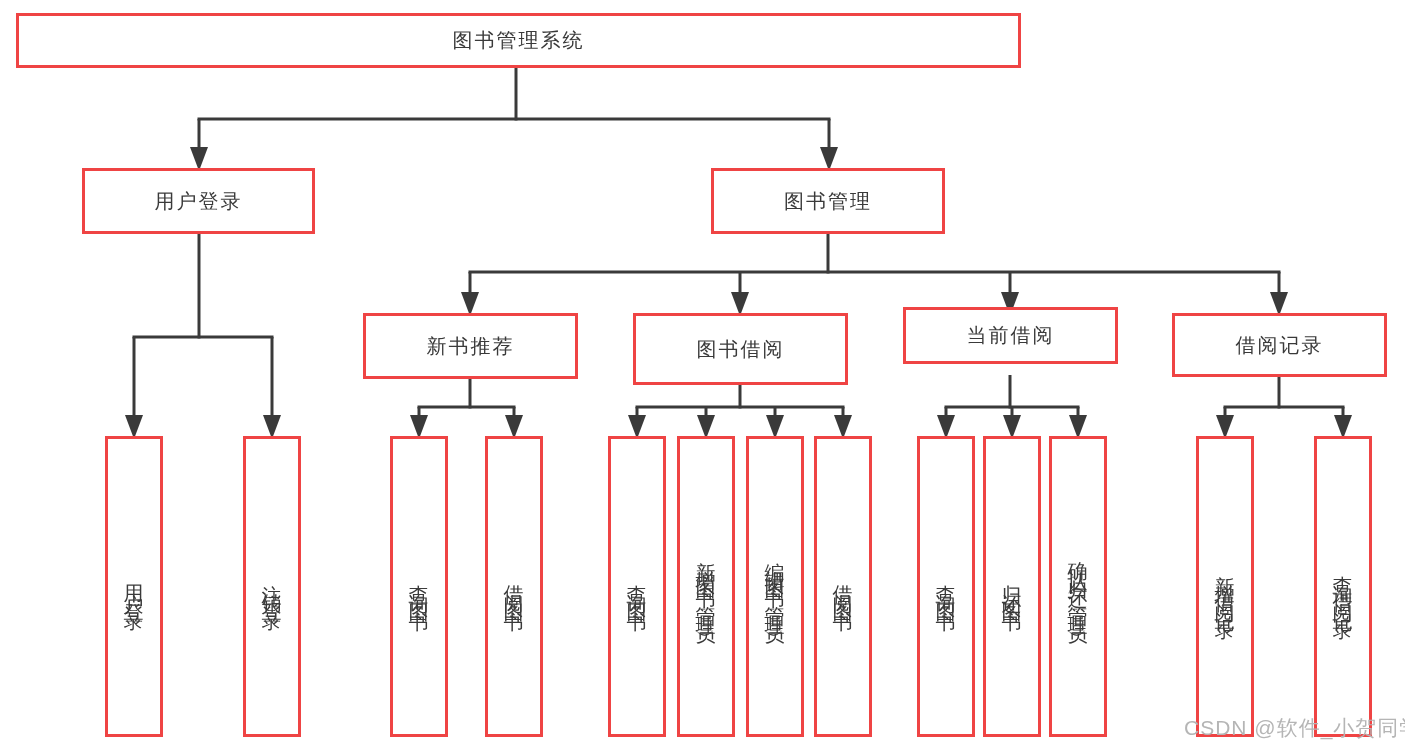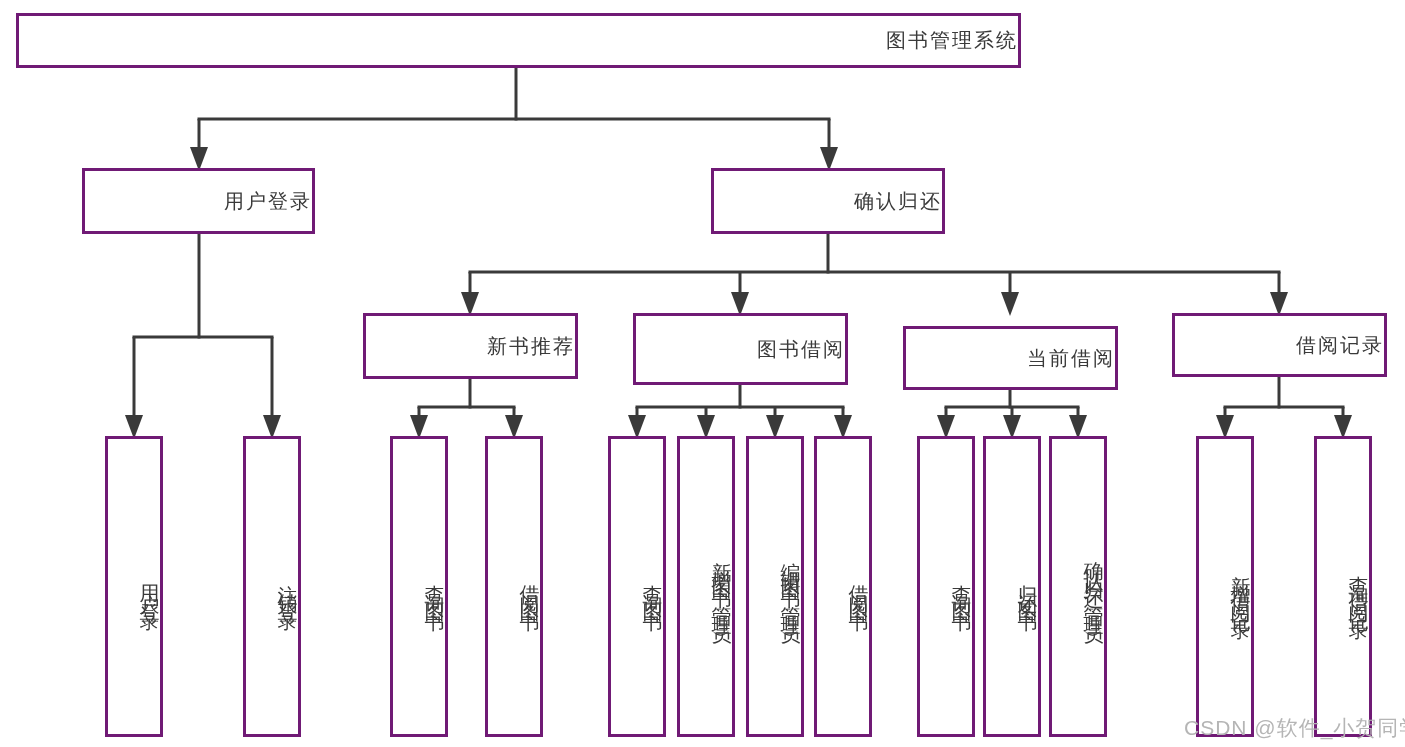--- a/index.html
+++ b/index.html
@@ -4,22 +4,22 @@
 <style>
   html,body { margin:0; padding:0; background:#ffffff; }
   .stage {
     position:relative; width:1405px; height:747px; background:#ffffff;
     font-family:"Liberation Sans","DejaVu Sans",sans-serif; color:#3a3a3a;
     overflow:hidden;
   }
   svg.wires { position:absolute; left:0; top:0; z-index:1; }
   .box {
     position:absolute; z-index:2; box-sizing:border-box;
-    background:#ffffff; border:3px solid #701a75;
-    display:flex; align-items:center; justify-content:flex-end;
+    background:#ffffff; border:3px solid #ef4444;
+    display:flex; align-items:center; justify-content:center;
     font-size:20px; letter-spacing:2px; white-space:nowrap;
   }
   .vbox { letter-spacing:0; }
   .vbox .vtext {
     writing-mode:vertical-rl; text-orientation:mixed;
     font-size:20px; letter-spacing:9px; line-height:1;
   }
   .watermark {
     position:absolute; z-index:5; left:1184px; top:714px;
     font-size:21px; letter-spacing:1px; white-space:nowrap;
@@ -107,30 +107,30 @@
   </svg>
 
   <div class="box" style="left:16px; top:13px; width:1005px; height:55px;">
     <span>图书管理系统</span>
   </div>
 
   <div class="box" style="left:82px; top:168px; width:233px; height:66px;">
     <span>用户登录</span>
   </div>
   <div class="box" style="left:711px; top:168px; width:234px; height:66px;">
-    <span>确认归还</span>
+    <span>图书管理</span>
   </div>
 
   <div class="box" style="left:363px; top:313px; width:215px; height:66px;">
     <span>新书推荐</span>
   </div>
   <div class="box" style="left:633px; top:313px; width:215px; height:72px;">
     <span>图书借阅</span>
   </div>
-  <div class="box" style="left:903px; top:326px; width:215px; height:64px;">
+  <div class="box" style="left:903px; top:307px; width:215px; height:57px;">
     <span>当前借阅</span>
   </div>
   <div class="box" style="left:1172px; top:313px; width:215px; height:64px;">
     <span>借阅记录</span>
   </div>
 
   <div class="box vbox" style="left:105px; top:436px; width:58px; height:301px;">
     <span class="vtext">用户登录</span>
   </div>
   <div class="box vbox" style="left:243px; top:436px; width:58px; height:301px;">

